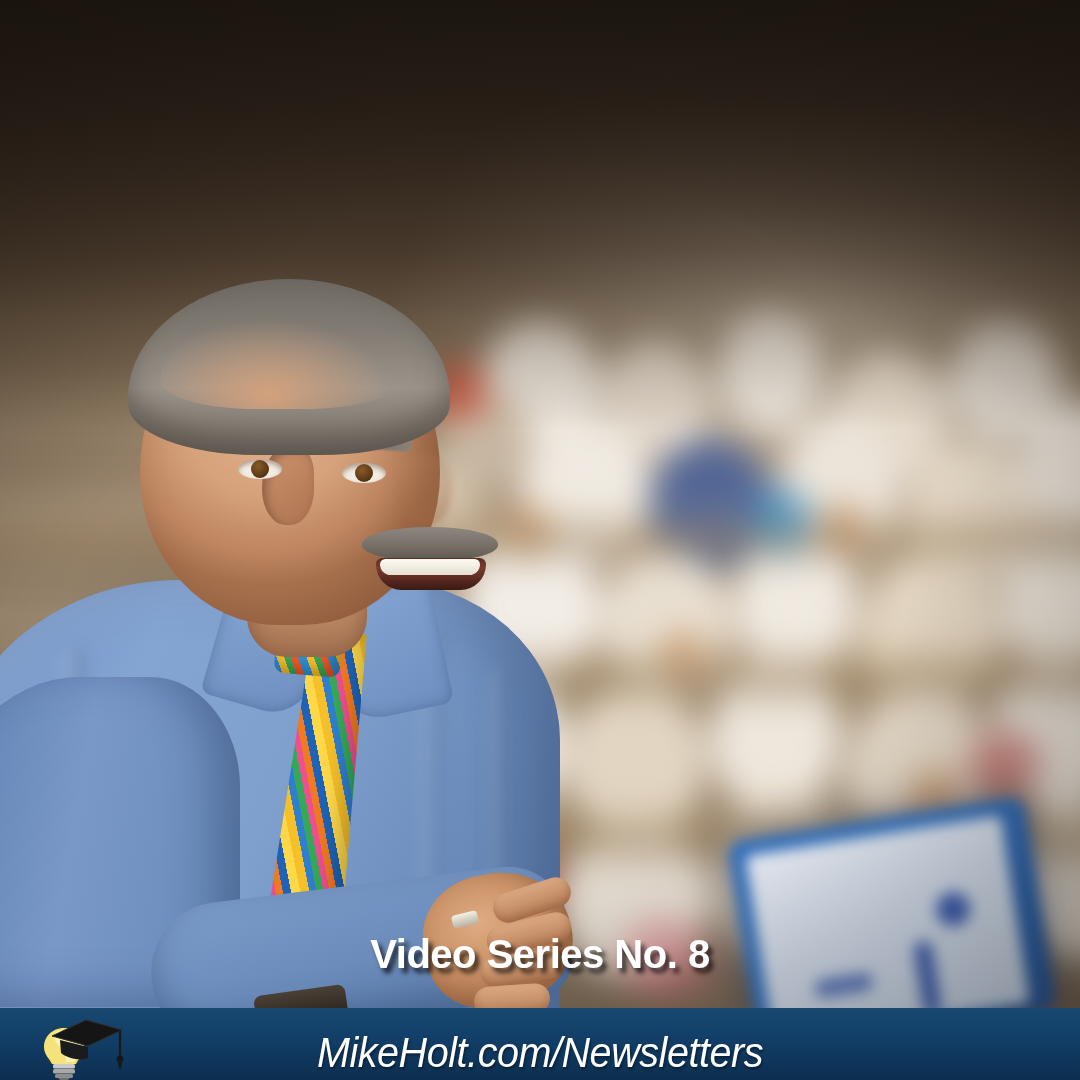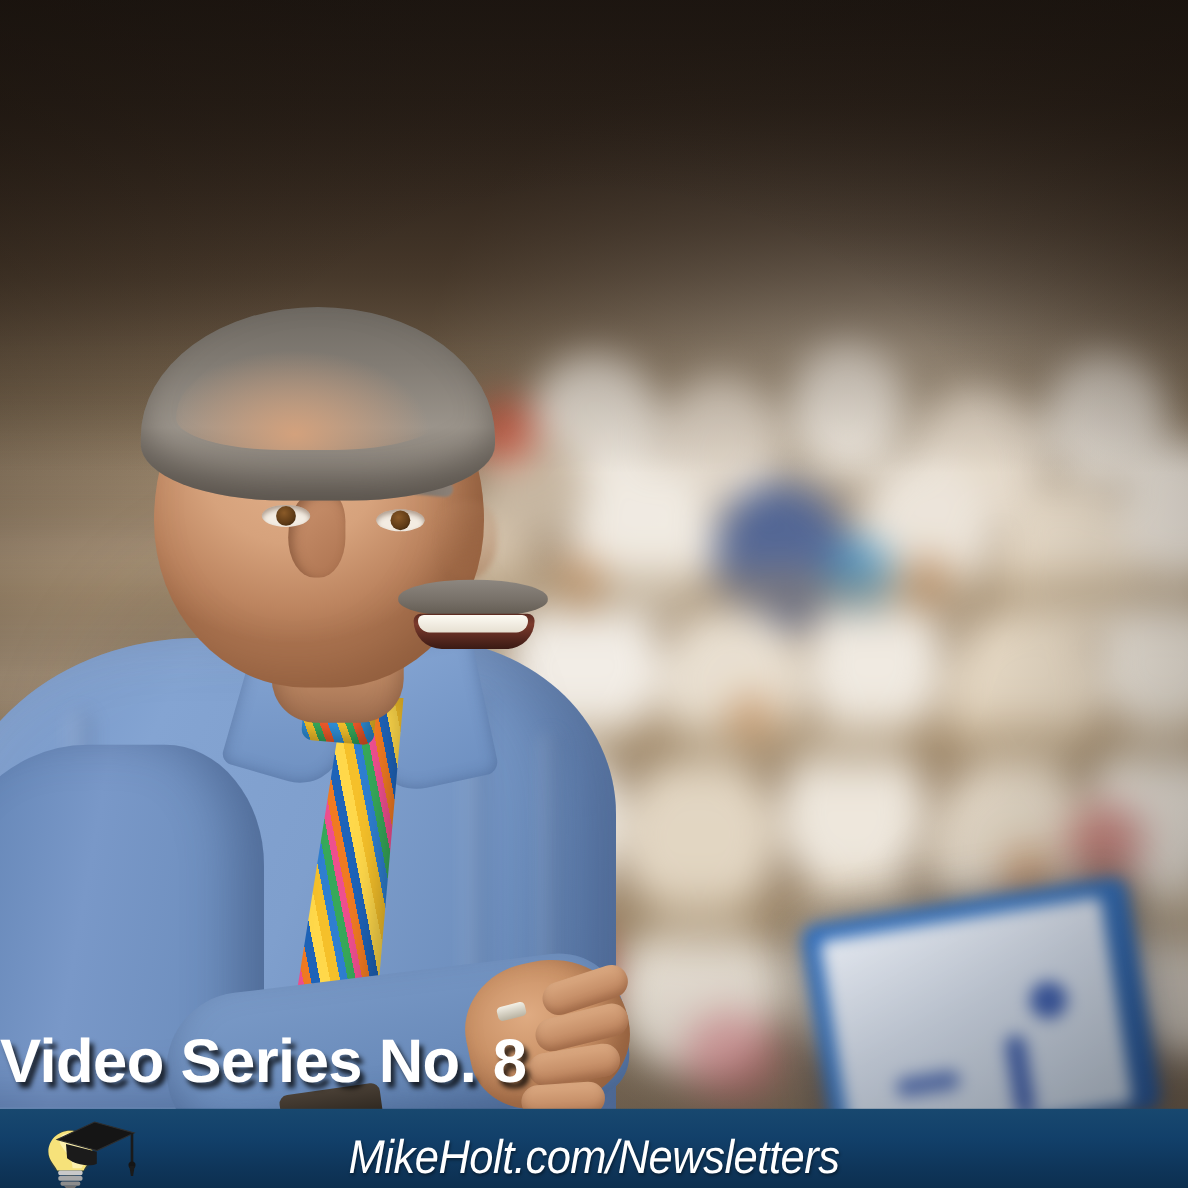--- a/index.html
+++ b/index.html
@@ -393,24 +393,25 @@
     transform: scaleX(0.95);
     transform-origin: left center;
     text-shadow: 4px 5px 5px rgba(0,0,0,0.70);
   }
 
   .series {
     position: absolute;
     left: 0;
     right: 0;
     top: 932px;
+    text-align: center;
     color: #ffffff;
     font-family: "Liberation Sans", sans-serif;
     font-weight: bold;
-    font-size: 56px;
+    font-size: 40px;
     letter-spacing: -0.5px;
     text-shadow: 4px 5px 5px rgba(0,0,0,0.75);
   }
 
   
   .footer {
     position: absolute;
     left: 0; right: 0;
     top: 1008px;
     height: 88px;

